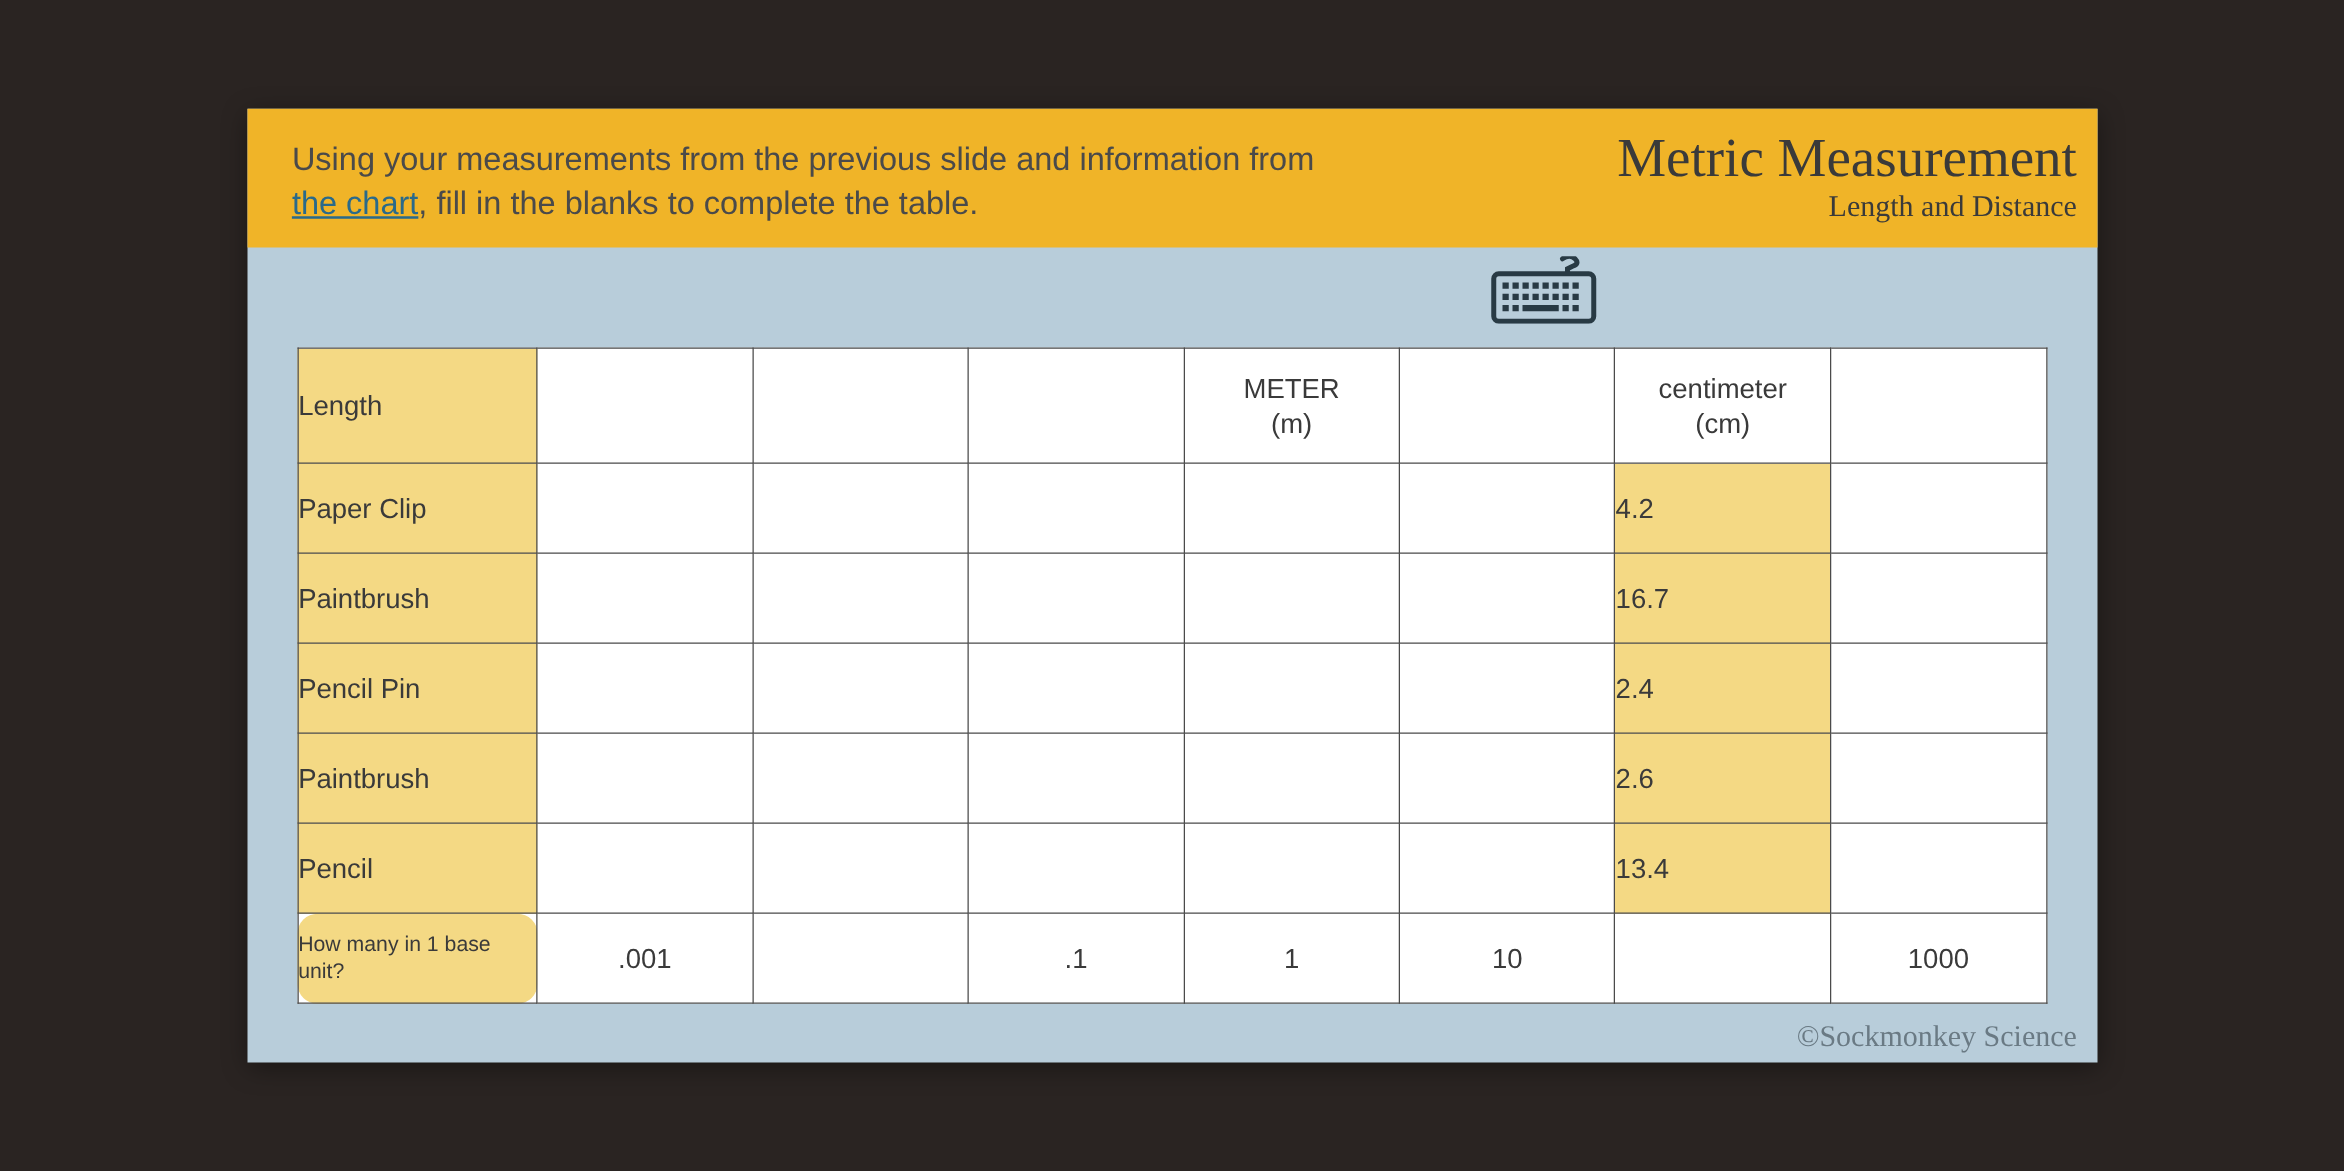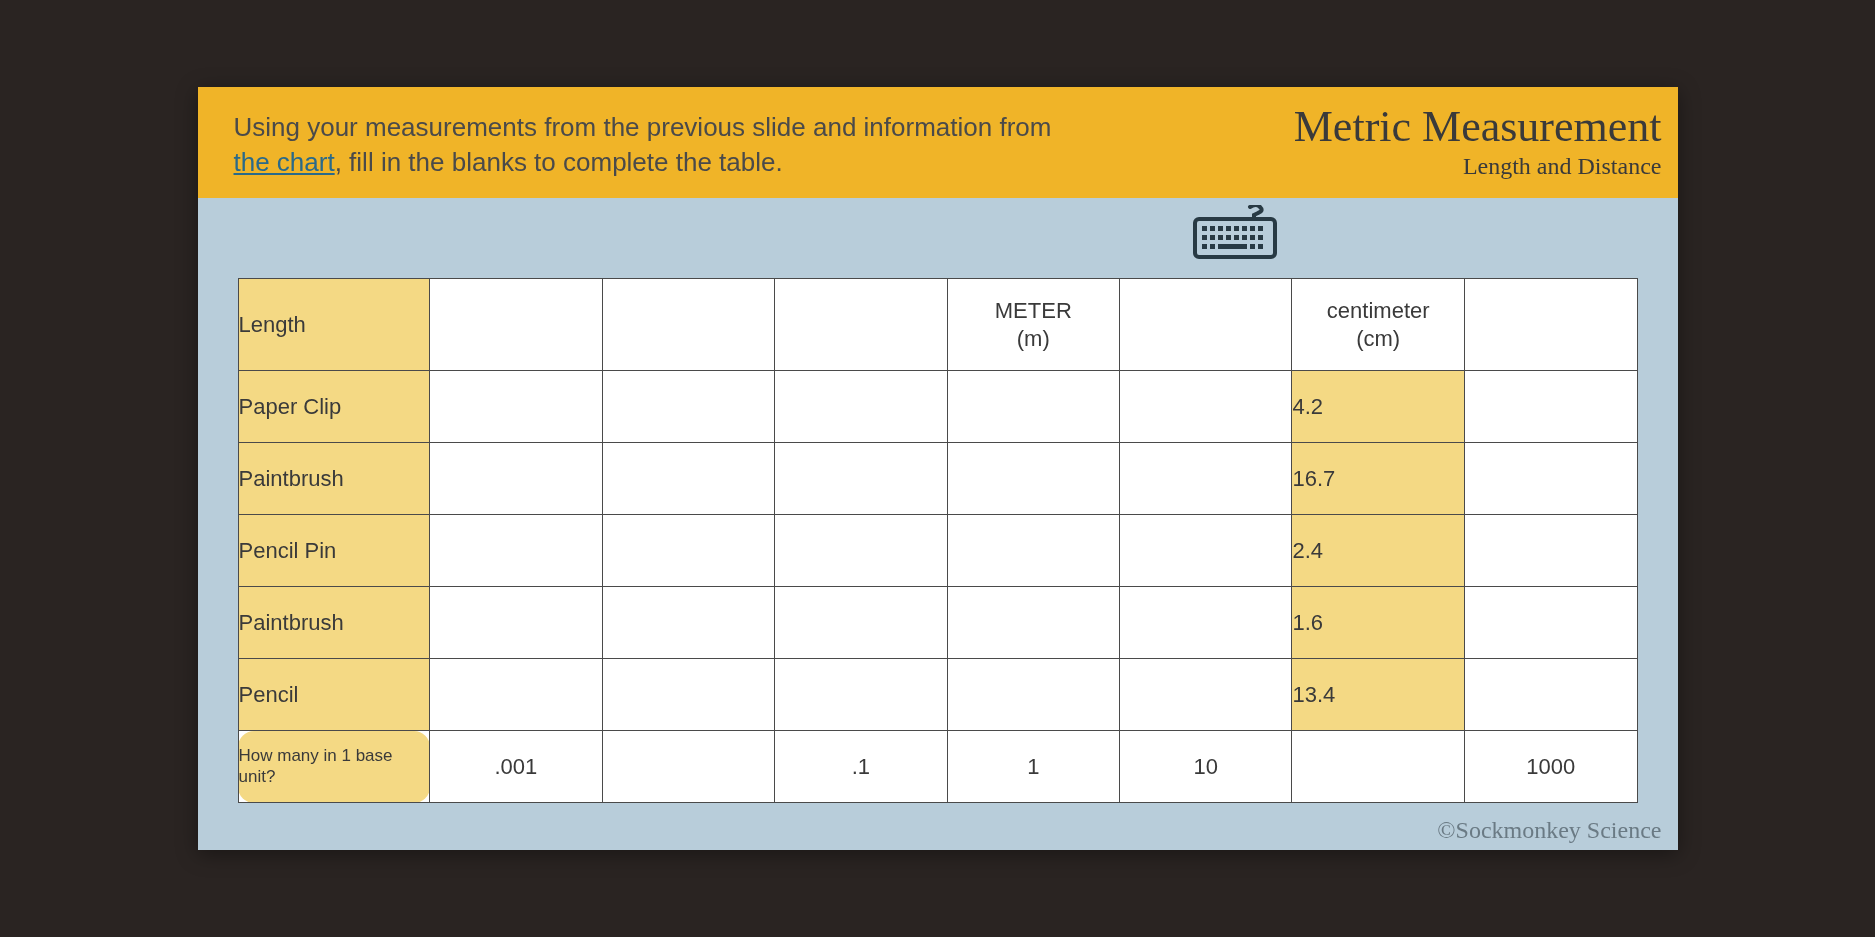--- a/index.html
+++ b/index.html
@@ -201,21 +201,21 @@
         <td class="val">2.4</td>
         <td class="fill"></td>
       </tr>
       <tr>
         <td class="lbl">Paintbrush</td>
         <td class="fill"></td>
         <td class="fill"></td>
         <td class="fill"></td>
         <td class="fill"></td>
         <td class="fill"></td>
-        <td class="val">1.6</td>
+        <td class="val">2.6</td>
         <td class="fill"></td>
       </tr>
       <tr>
         <td class="lbl">Pencil</td>
         <td class="fill"></td>
         <td class="fill"></td>
         <td class="fill"></td>
         <td class="fill"></td>
         <td class="fill"></td>
         <td class="val">13.4</td>

